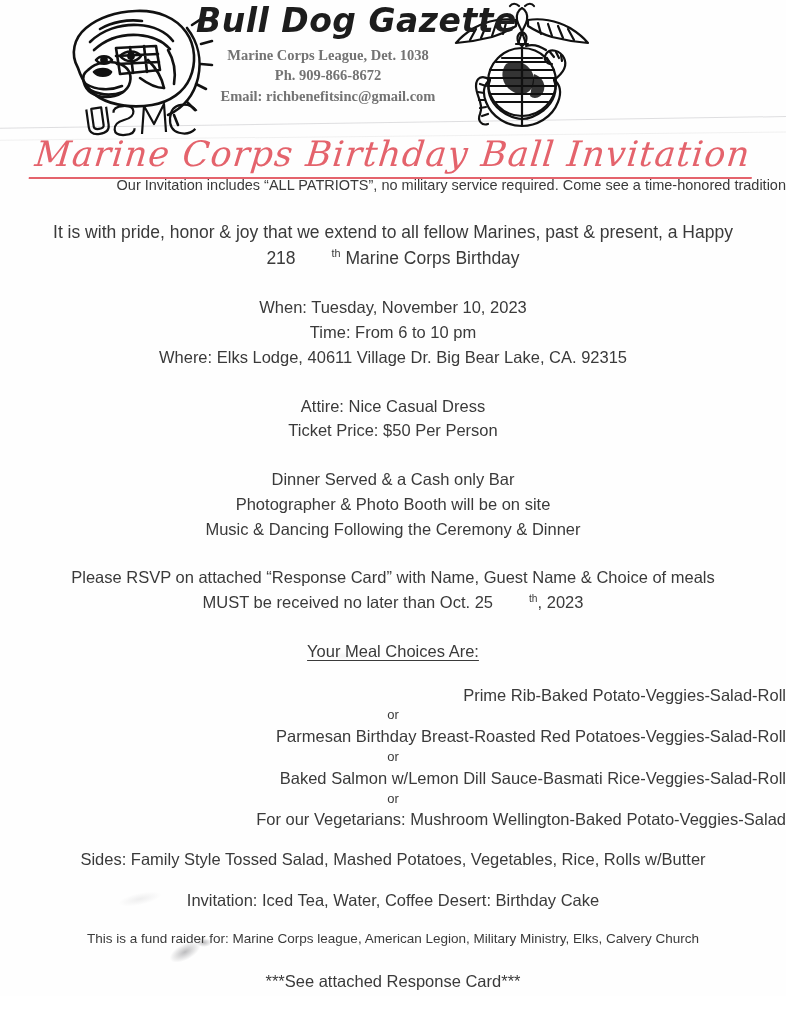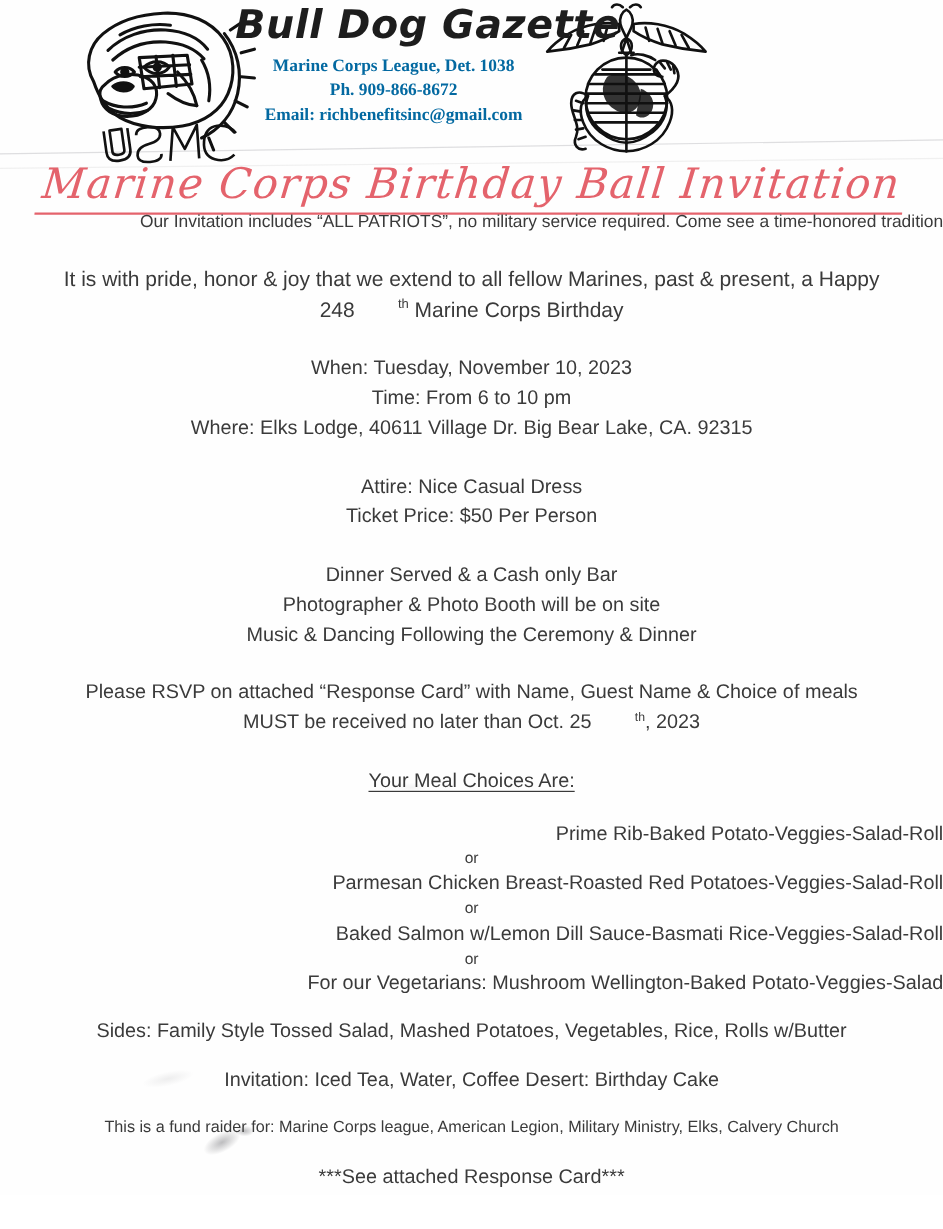--- a/index.html
+++ b/index.html
@@ -80,21 +80,21 @@
     color: #1d1d1d;
     letter-spacing: 0.5px;
     white-space: nowrap;
     line-height: 1.05;
   }
 
   .masthead-line {
     font-family: "Liberation Serif", serif;
     font-weight: bold;
     font-size: 14.5px;
-    color: #0369a1;
+    color: #737373;
     line-height: 1.42;
     white-space: nowrap;
   }
   .masthead-line.first { margin-top: 6px; }
 
   
   .headline-wrap {
     position: absolute;
     left: 0;
     top: 134px;
@@ -280,21 +280,21 @@
     <span class="headline">Marine Corps Birthday Ball Invitation</span>
   </div>
 
   <div class="body-area">
 
     <div class="subtitle">Our Invitation includes “ALL PATRIOTS”, no military service required. Come see a time-honored tradition</div>
 
     <div class="gap-24"></div>
 
     <p class="blk sz-lg">It is with pride, honor &amp; joy that we extend to all fellow Marines, past &amp; present, a Happy</p>
-    <p class="blk sz-lg"><span>248</span><sup>th</sup><span> Marine Corps Birthday</span></p>
+    <p class="blk sz-lg"><span>218</span><sup>th</sup><span> Marine Corps Birthday</span></p>
 
     <div class="gap-24"></div>
 
     <p class="blk sz-md">When: Tuesday, November 10, 2023</p>
     <p class="blk sz-md">Time: From 6 to 10 pm</p>
     <p class="blk sz-md">Where: Elks Lodge, 40611 Village Dr.  Big Bear Lake, CA. 92315</p>
 
     <div class="gap-24"></div>
 
     <p class="blk sz-md">Attire: Nice Casual Dress</p>
@@ -312,21 +312,21 @@
     <p class="blk sz-md"><span>MUST be received no later than Oct. 25</span><sup>th</sup><span>, 2023</span></p>
 
     <div class="gap-24"></div>
 
     <p class="blk sz-md"><span class="uline">Your Meal Choices Are:</span></p>
 
     <div class="gap-20"></div>
 
     <p class="meal-line">Prime Rib-Baked Potato-Veggies-Salad-Roll</p>
     <p class="or-line">or</p>
-    <p class="meal-line">Parmesan Chicken Breast-Roasted Red Potatoes-Veggies-Salad-Roll</p>
+    <p class="meal-line">Parmesan Birthday Breast-Roasted Red Potatoes-Veggies-Salad-Roll</p>
     <p class="or-line">or</p>
     <p class="meal-line">Baked Salmon w/Lemon Dill Sauce-Basmati Rice-Veggies-Salad-Roll</p>
     <p class="or-line">or</p>
     <p class="meal-line">For our Vegetarians: Mushroom Wellington-Baked Potato-Veggies-Salad</p>
 
     <div class="gap-16"></div>
 
     <p class="blk sz-md">Sides: Family Style Tossed Salad, Mashed Potatoes, Vegetables, Rice, Rolls w/Butter</p>
 
     <div class="gap-16"></div>

